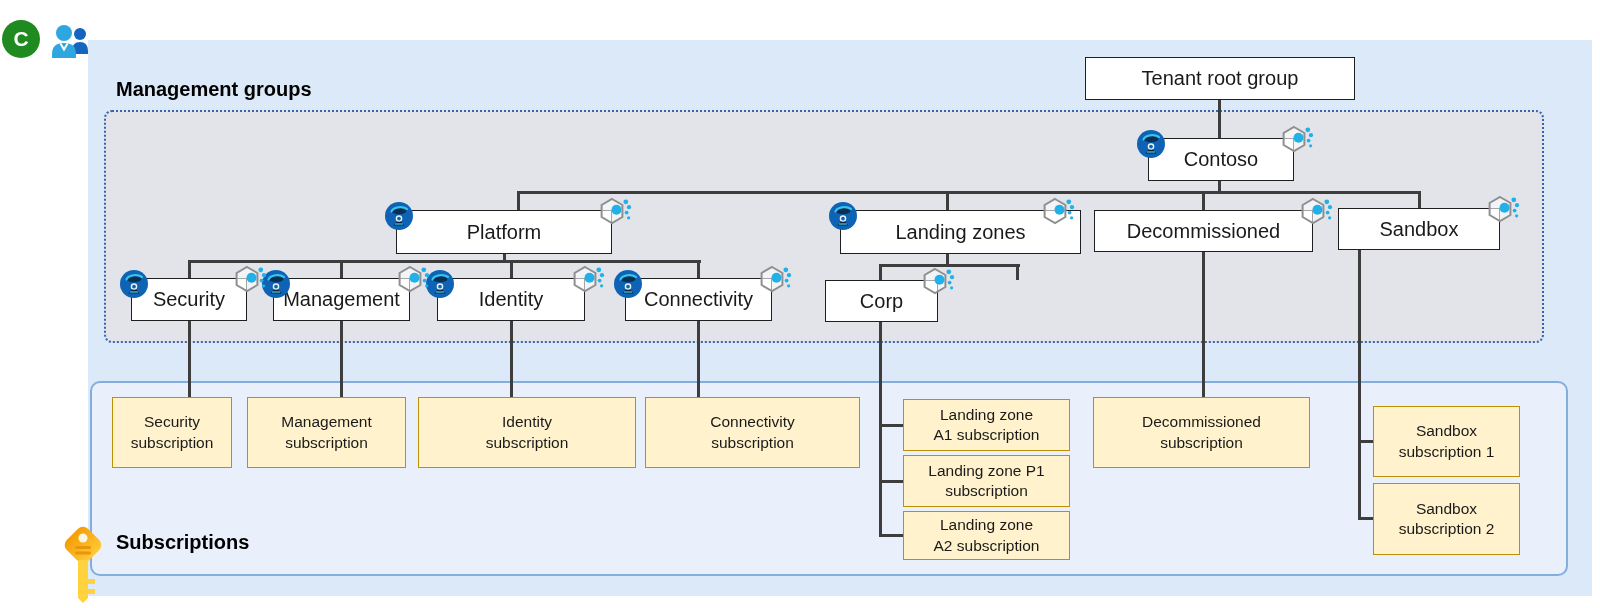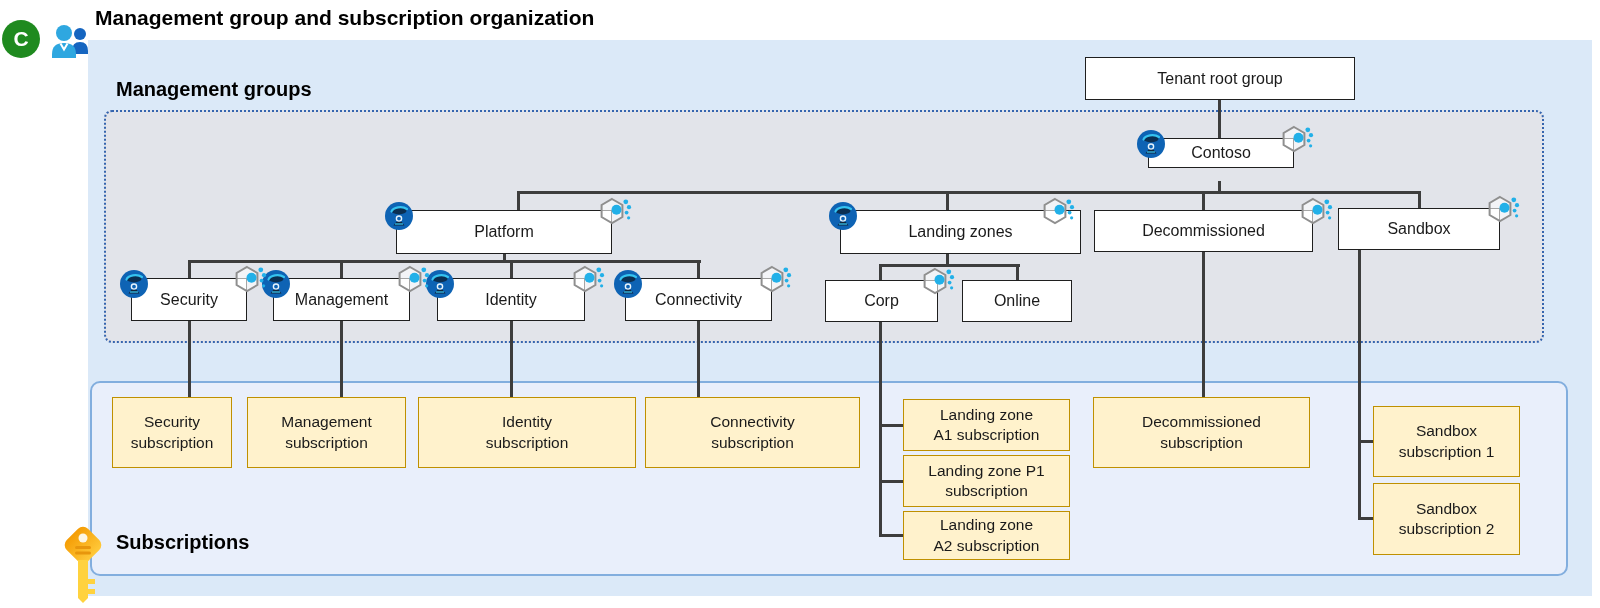--- a/index.html
+++ b/index.html
@@ -17,21 +17,21 @@
   
   .h-title{left:95px;top:6px;font-size:21px;font-weight:bold;color:#000;z-index:5;}
   .h-sect{font-size:20px;font-weight:bold;color:#000;z-index:5;}
   #h-mgmt{left:116px;top:78px;}
   #h-subs{left:116px;top:531px;}
   
   #badge{left:2px;top:20px;width:38px;height:38px;border-radius:50%;background:#1f8a1f;
     color:#fff;font-size:21px;font-weight:bold;display:flex;align-items:center;justify-content:center;z-index:5;}
   
   .node{background:#fff;border:1.5px solid #1f1f1f;box-sizing:border-box;z-index:3;
-    display:flex;align-items:center;justify-content:center;font-size:16px;text-align:center;}
+    display:flex;align-items:center;justify-content:center;font-size:20px;text-align:center;}
   .node.thin{border-width:1.2px;}
   
   .sub{background:#fff2cc;border:1.5px solid #bf9000;box-sizing:border-box;z-index:3;
     display:flex;align-items:center;justify-content:center;font-size:15.5px;line-height:1.3;
     text-align:center;white-space:pre-line;}
   
   .ln{background:#3d3d3d;z-index:2;}
   .icon{z-index:4;}
 </style>
 </head>
@@ -67,21 +67,20 @@
   <div class="abs" id="badge">
       <span>C</span>
     </div>
   <svg class="abs icon" style="left:48px;top:22px" width="44" height="40" viewBox="0 0 44 40">
     <circle cx="32" cy="12" r="6" fill="#1565c0"></circle>
     <path d="M24,32 L24,29 Q24,20 32,20 Q40,20 40,29 L40,32 Z" fill="#1565c0"></path>
     <circle cx="16" cy="11" r="8" fill="#2ea7e0"></circle>
     <path d="M4,36 L4,32 Q4,21 16,21 Q28,21 28,32 L28,36 Z" fill="#2ea7e0"></path>
     <path d="M12.5,21.5 L16,27.5 L19.5,21.5" fill="none" stroke="#fff" stroke-width="2"></path>
   </svg>
-  <div class="abs h-title">Management group and subscription organization</div>
   <div class="abs h-sect" id="h-mgmt">Management groups</div>
   <div class="abs h-sect" id="h-subs">Subscriptions</div>
 
   <svg class="abs icon" style="left:60px;top:524px" width="46" height="80" viewBox="0 0 46 80">
     <defs>
         <linearGradient id="kg" x1="0" y1="0" x2="1" y2="0">
       <stop offset="0" stop-color="#f59d05"></stop>
           <stop offset="1" stop-color="#ffc93a"></stop>
     </linearGradient>
       </defs>
@@ -121,21 +120,21 @@
   <div class="abs ln" style="left:879px;top:480px;width:24px;height:3px"></div>
   <div class="abs ln" style="left:879px;top:534px;width:24px;height:3px"></div>
   <div class="abs ln" style="left:1202px;top:252px;width:3px;height:145px"></div>
   <div class="abs ln" style="left:1358px;top:250px;width:3px;height:270px"></div>
   <div class="abs ln" style="left:1358px;top:440px;width:15px;height:3px"></div>
   <div class="abs ln" style="left:1358px;top:517px;width:15px;height:3px"></div>
 
   <div class="abs node thin" style="left:1085px;top:57px;width:270px;height:43px">
       <span>Tenant root group</span>
     </div>
-  <div class="abs node" style="left:1148px;top:138px;width:146px;height:30px">
+  <div class="abs node" style="left:1148px;top:138px;width:146px;height:43px">
       <span>Contoso</span>
     </div>
   <div class="abs node" style="left:396px;top:210px;width:216px;height:44px">
       <span>Platform</span>
     </div>
   <div class="abs node" style="left:840px;top:210px;width:241px;height:44px">
       <span>Landing zones</span>
     </div>
   <div class="abs node" style="left:1094px;top:210px;width:219px;height:42px">
       <span>Decommissioned</span>
@@ -150,23 +149,20 @@
       <span>Management</span>
     </div>
   <div class="abs node" style="left:437px;top:278px;width:148px;height:43px">
       <span>Identity</span>
     </div>
   <div class="abs node" style="left:625px;top:278px;width:147px;height:43px">
       <span>Connectivity</span>
     </div>
   <div class="abs node" style="left:825px;top:280px;width:113px;height:42px">
       <span>Corp</span>
-    </div>
-  <div class="abs node" style="left:962px;top:280px;width:110px;height:42px">
-      <span>Online</span>
     </div>
 
   <svg class="abs icon" style="left:1136px;top:129px" width="30" height="30" viewBox="0 0 30 30">
       <use href="#mg-circle"></use>
     </svg>
   <svg class="abs icon" style="left:384px;top:201px" width="30" height="30" viewBox="0 0 30 30">
       <use href="#mg-circle"></use>
     </svg>
   <svg class="abs icon" style="left:828px;top:201px" width="30" height="30" viewBox="0 0 30 30">
       <use href="#mg-circle"></use>

